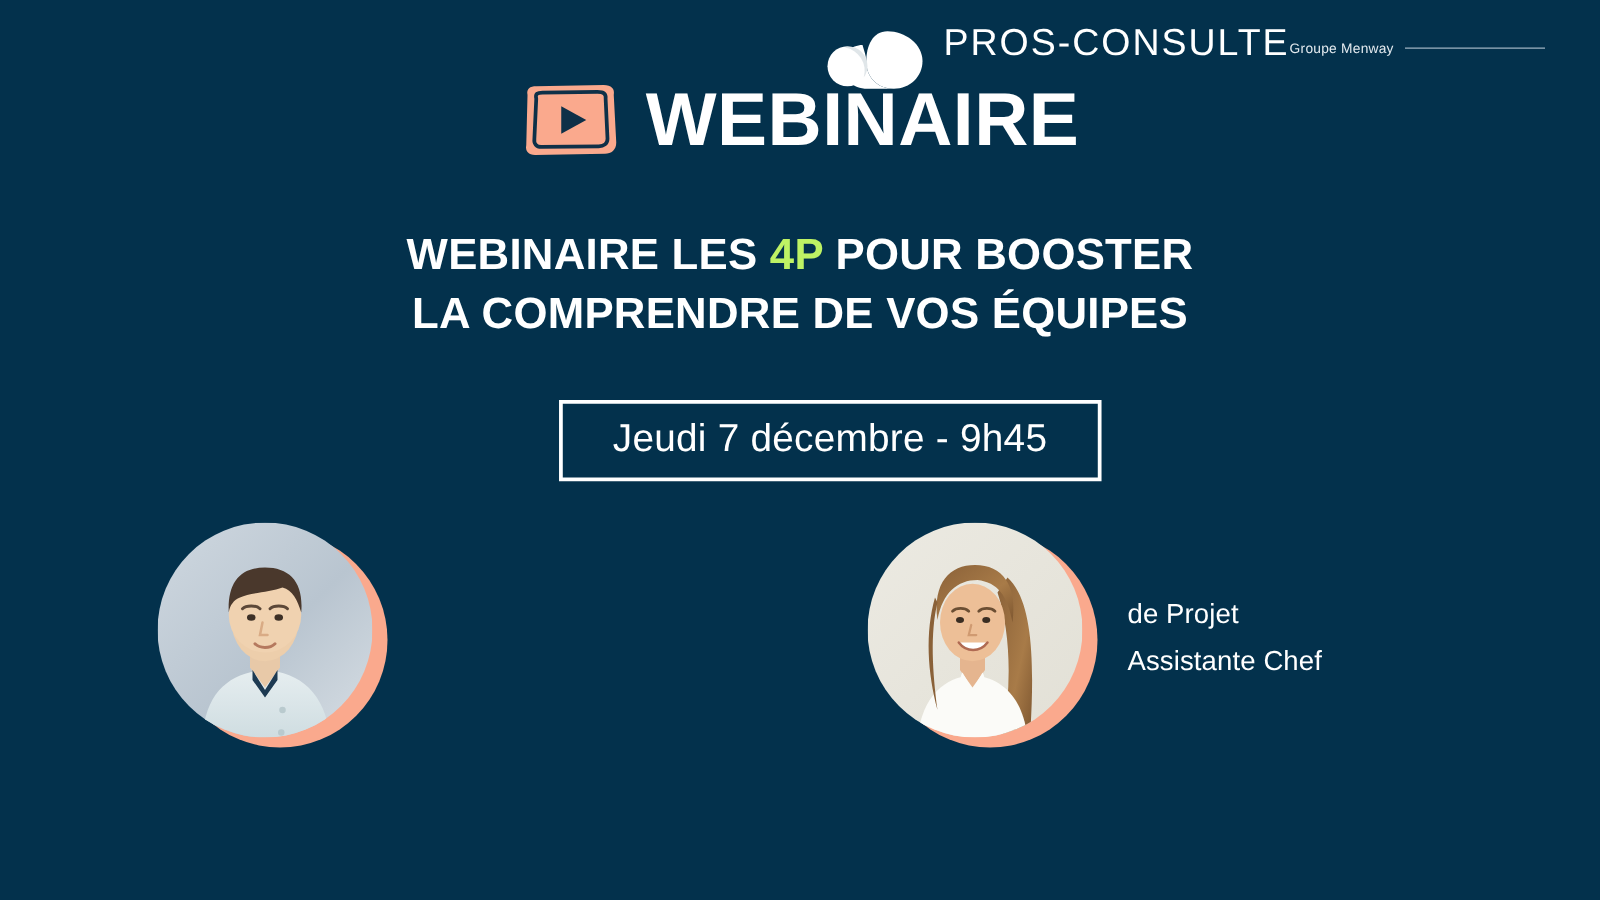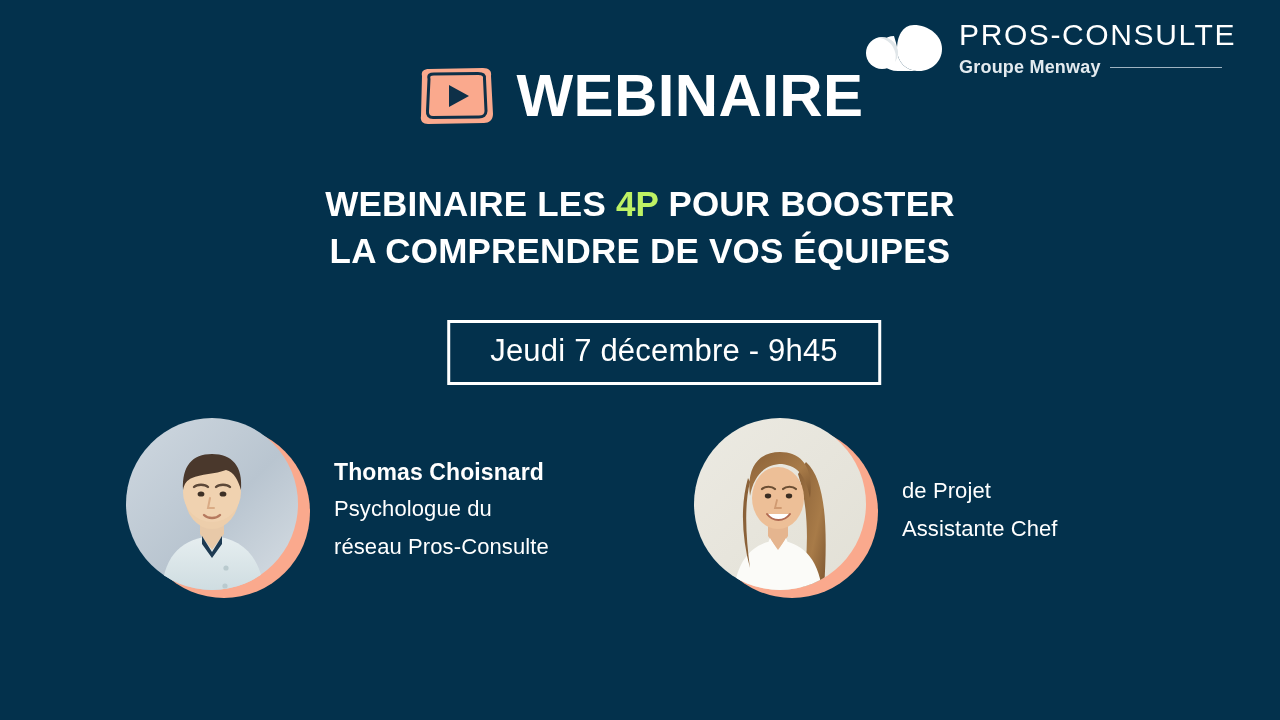--- a/index.html
+++ b/index.html
@@ -11,28 +11,28 @@
     overflow:hidden;
     position:relative;
   }
 
   
   #brand-logo {
     position:absolute; top:20px; right:44px;
     display:flex; align-items:flex-start; gap:13px;
   }
   #logo-mark { width:84px; height:50px; flex:none; margin-top:3px; }
-  #logo-text-block { display:flex; flex-direction:column;justify-content:space-between; }
+  #logo-text-block { display:flex; flex-direction:row;justify-content:space-between; }
   #logo-wordmark {
     font-size:30px; font-weight:300; letter-spacing:1.6px;
     line-height:1.0; color:#ffffff; white-space:nowrap;
   }
   #logo-tagline-row { display:flex; align-items:center; gap:9px; margin-top:7px; }
   #logo-tagline {
-    font-size:18px; font-weight:700; letter-spacing:0.2px;
+    font-size:11px; font-weight:400; letter-spacing:0.2px;
     color:#e3eaef; white-space:nowrap;
   }
   #logo-rule { height:1px; width:112px; background:#9fb3c1; }
 
   
   #webinar-header {
     position:absolute; top:66px; left:0; width:100%;
     display:flex; align-items:center; justify-content:center; gap:22px;
   }
   #play-icon { width:78px; height:60px; flex:none; }
@@ -158,25 +158,20 @@
           <ellipse cx="97" cy="76" rx="3.4" ry="2.6" fill="#3d3026"></ellipse>
           <path d="M68 69 C71 66 79 66 82 69" stroke="#5c4838" stroke-width="2.4" fill="none" stroke-linecap="round"></path>
           <path d="M90 69 C93 66 101 66 104 69" stroke="#5c4838" stroke-width="2.4" fill="none" stroke-linecap="round"></path>
           <path d="M78 97 C82 101 90 101 94 97" stroke="#b5795e" stroke-width="2.4" fill="none" stroke-linecap="round"></path>
           <path d="M84 80 L82 90 L88 90" stroke="#d9ab85" stroke-width="2" fill="none" stroke-linecap="round"></path>
           <circle cx="100" cy="150" r="2.6" fill="#b9cace"></circle>
           <circle cx="99" cy="168" r="2.6" fill="#b9cace"></circle>
         </svg>
       </div>
     </div>
-    <div class="speaker-info">
-      <div class="speaker-name">Thomas Choisnard</div>
-      <div class="speaker-role">Psychologue du</div>
-      <div class="speaker-role">réseau Pros-Consulte</div>
-    </div>
   </div>
 
   <div class="speaker">
     <div class="avatar-wrap">
       <div class="avatar-ring"></div>
       <div class="avatar-photo">
         <svg viewBox="0 0 172 172" xmlns="http://www.w3.org/2000/svg">
           <defs>
             <linearGradient id="bg2" x1="0" y1="0" x2="1" y2="1">
               <stop offset="0%" stop-color="#eceae2"></stop>

